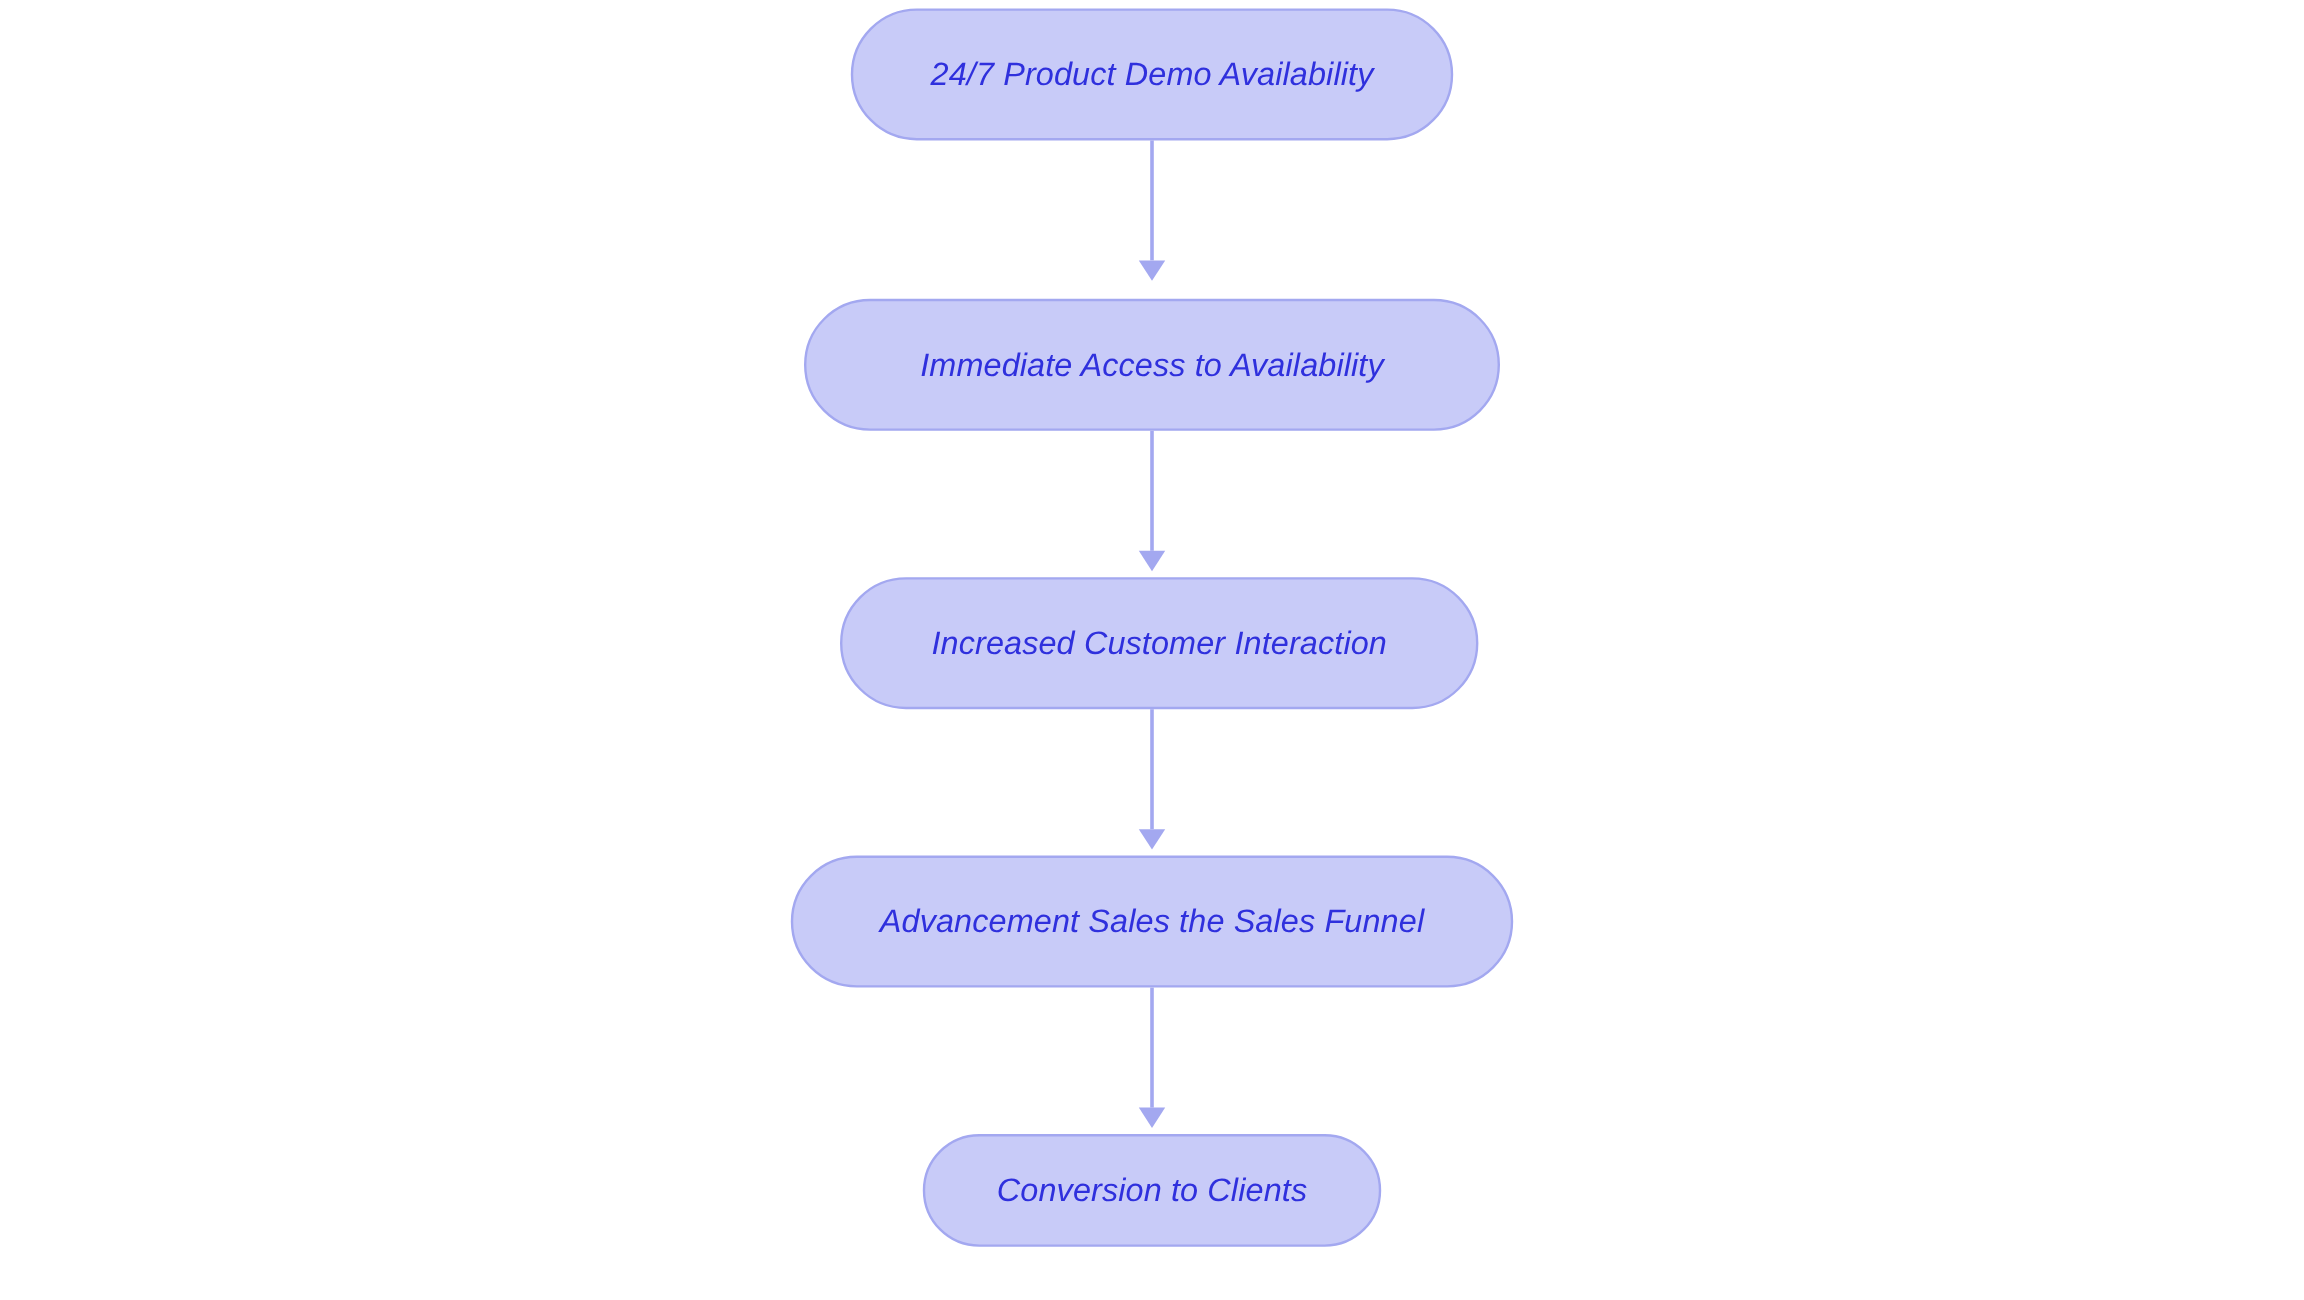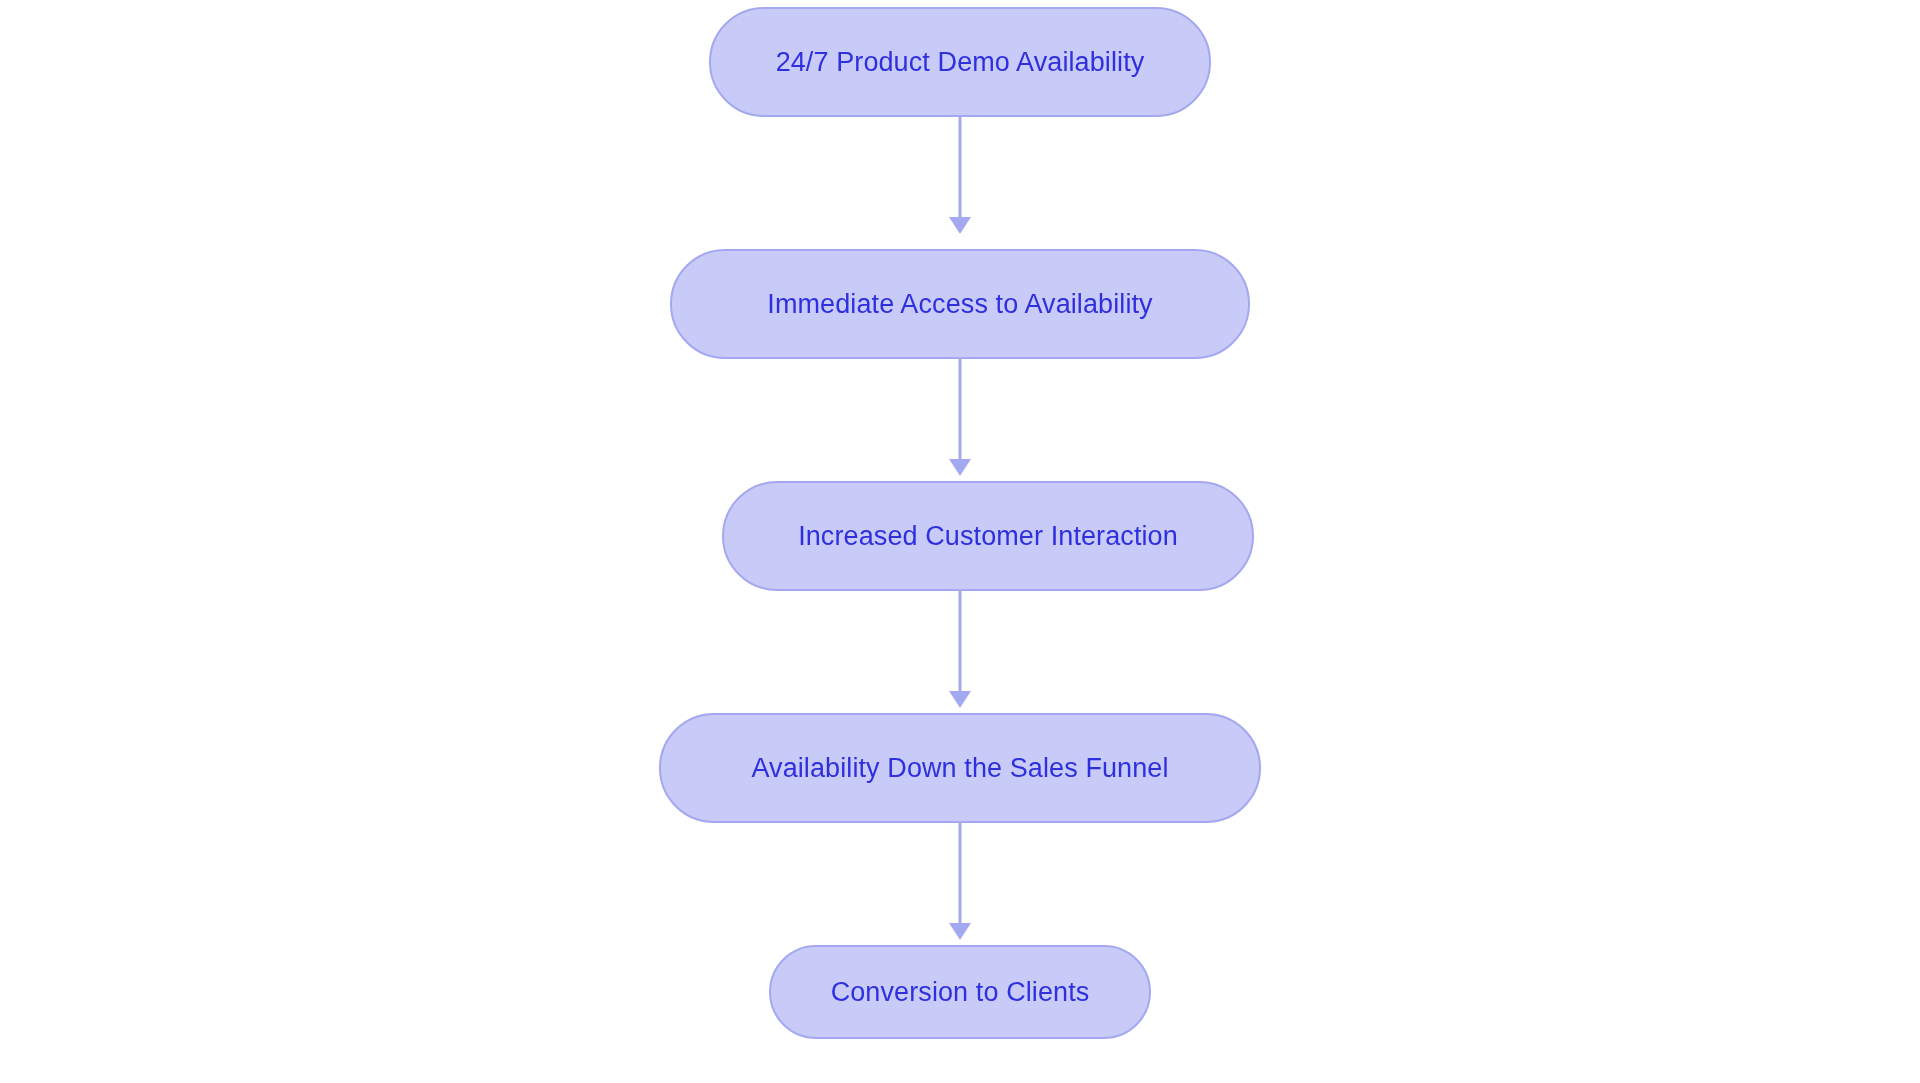--- a/index.html
+++ b/index.html
@@ -9,20 +9,21 @@
   }
   body {
     font-family: "Liberation Sans", sans-serif;
   }
   #canvas {
     position: relative;
     width: 1920px;
     height: 1083px;
     background: #ffffff;
     overflow: hidden;
+    font-style: italic;
   }
   #flow {
     position: absolute;
     left: 0;
     top: 0;
     width: 1920px;
     height: 1083px;
     display: flex;
     flex-direction: column;
     align-items: center;
@@ -89,31 +90,31 @@
 
     <div class="node" style="left:670px; top:249px; width:580px; height:110px;">
       <span class="node-label">Immediate Access to Availability</span>
     </div>
 
     <div class="connector" style="left:960px; top:359px; height:117px;">
       <div class="line" style="height:100px;"></div>
       <div class="head" style="top:100px;"></div>
     </div>
 
-    <div class="node" style="left:722px; top:481px; width:532px; height:110px;">
+    <div class="node" style="left:700px; top:481px; width:532px; height:110px;">
       <span class="node-label">Increased Customer Interaction</span>
     </div>
 
     <div class="connector" style="left:960px; top:591px; height:117px;">
       <div class="line" style="height:100px;"></div>
       <div class="head" style="top:100px;"></div>
     </div>
 
     <div class="node" style="left:659px; top:713px; width:602px; height:110px;">
-      <span class="node-label">Availability Down the Sales Funnel</span>
+      <span class="node-label">Advancement Sales the Sales Funnel</span>
     </div>
 
     <div class="connector" style="left:960px; top:823px; height:117px;">
       <div class="line" style="height:100px;"></div>
       <div class="head" style="top:100px;"></div>
     </div>
 
     <div class="node" style="left:769px; top:945px; width:382px; height:94px;">
       <span class="node-label">Conversion to Clients</span>
     </div>

